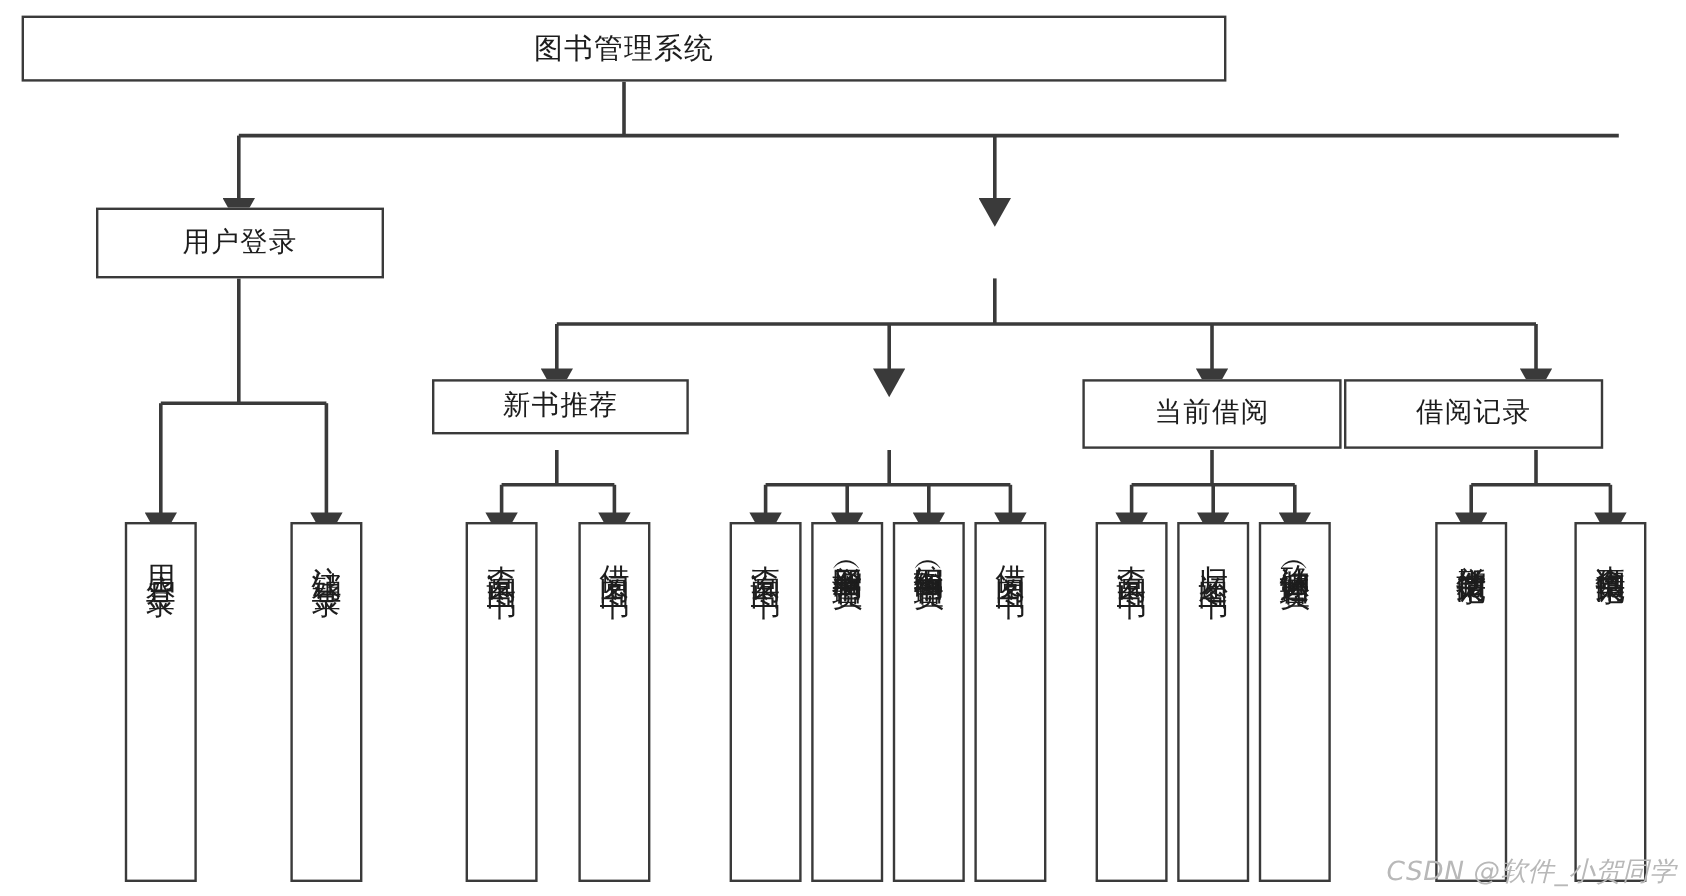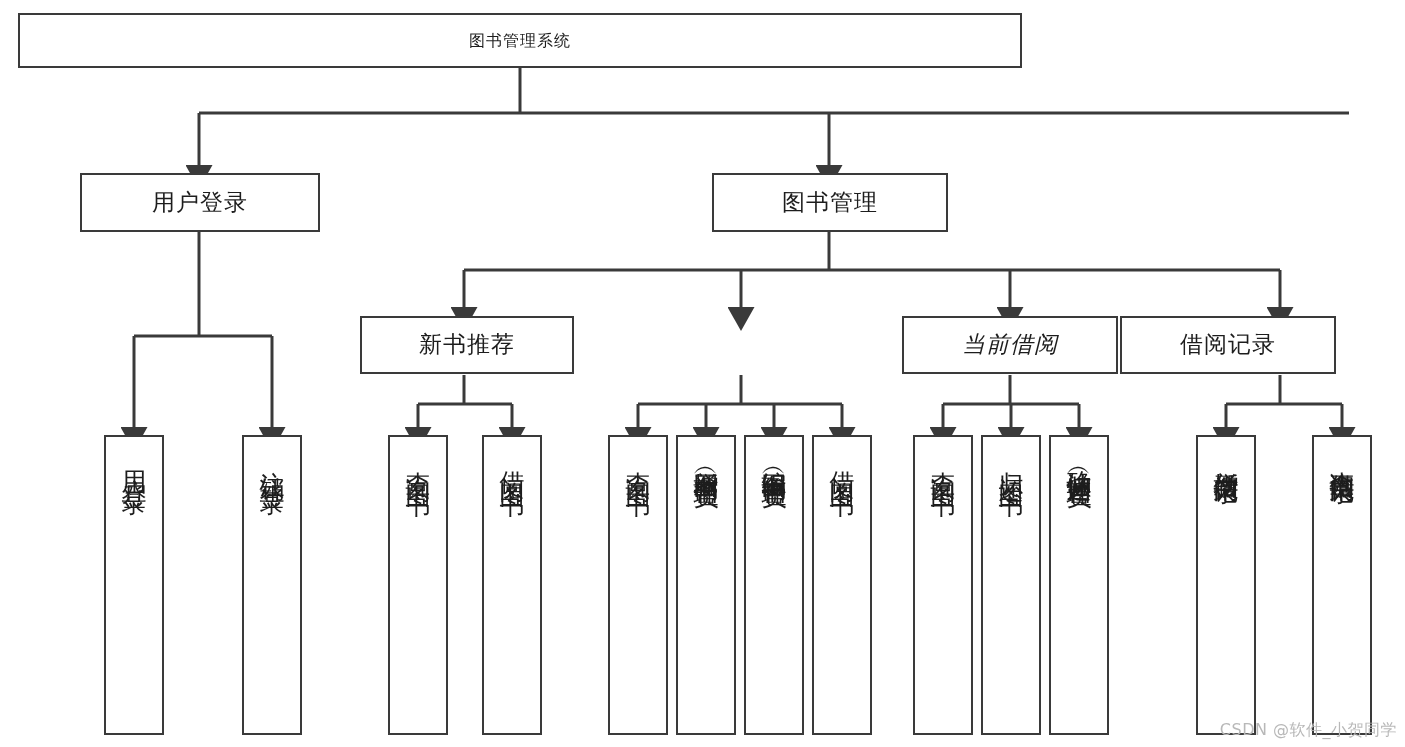--- a/index.html
+++ b/index.html
@@ -41,46 +41,47 @@
     text-align: center;
     line-height: 1.12;
     white-space: nowrap;
   }
   
   .node.horiz .label {
     font-size: 23px;
     letter-spacing: 1px;
   }
   .node.root .label {
-    font-size: 16px;
+    font-size: 24px;
   }
   
   .node.vert {
     align-items: flex-start;
     padding-top: 14px;
   }
   .node.vert .label {
     writing-mode: vertical-rl;
     text-orientation: upright;
     font-size: 25px;
     letter-spacing: 7px;
     line-height: 1;
   }
   .node.vert.tall-text .label {
     letter-spacing: 2px;
   }
   #watermark {
     position: absolute;
     right: 8px;
     bottom: 6px;
-    font-size: 16px;
+    font-size: 22px;
     color: #b8b8b8;
     letter-spacing: 0.5px;
     white-space: nowrap;
     user-select: none;
+    font-style: italic;
   }
 </style>
 </head>
 <body>
 
 <div id="canvas">
 
   <svg id="edges" viewBox="0 0 1405 747" xmlns="http://www.w3.org/2000/svg">
     <defs>
       <marker id="arrow" markerWidth="9" markerHeight="9" refX="1" refY="4.5" orient="auto" markerUnits="strokeWidth">
@@ -131,28 +132,25 @@
     </g>
   </svg>
 
   <div class="node horiz root" style="left:18px; top:13px; width:1004px; height:55px;">
     <span class="label">图书管理系统</span>
   </div>
 
   <div class="node horiz" style="left:80px; top:173px; width:240px; height:59px;">
     <span class="label">用户登录</span>
   </div>
-  <div class="node horiz" style="left:712px; top:173px; width:236px; height:59px;">
-    <span class="label">图书管理</span>
-  </div>
-
-  <div class="node horiz" style="left:360px; top:316px; width:214px; height:58px;">
+
+  <div class="node horiz" style="left:360px; top:316px; width:214px; height:46px;">
     <span class="label">新书推荐</span>
   </div>
-  <div class="node horiz" style="left:902px; top:316px; width:216px; height:58px;font-style:italic;">
+  <div class="node horiz" style="left:902px; top:316px; width:216px; height:58px;">
     <span class="label">当前借阅</span>
   </div>
   <div class="node horiz" style="left:1120px; top:316px; width:216px; height:58px;">
     <span class="label">借阅记录</span>
   </div>
 
   <div class="node vert" style="left:104px; top:435px; width:60px; height:300px;">
     <span class="label">用户登录</span>
   </div>
   <div class="node vert" style="left:242px; top:435px; width:60px; height:300px;">

